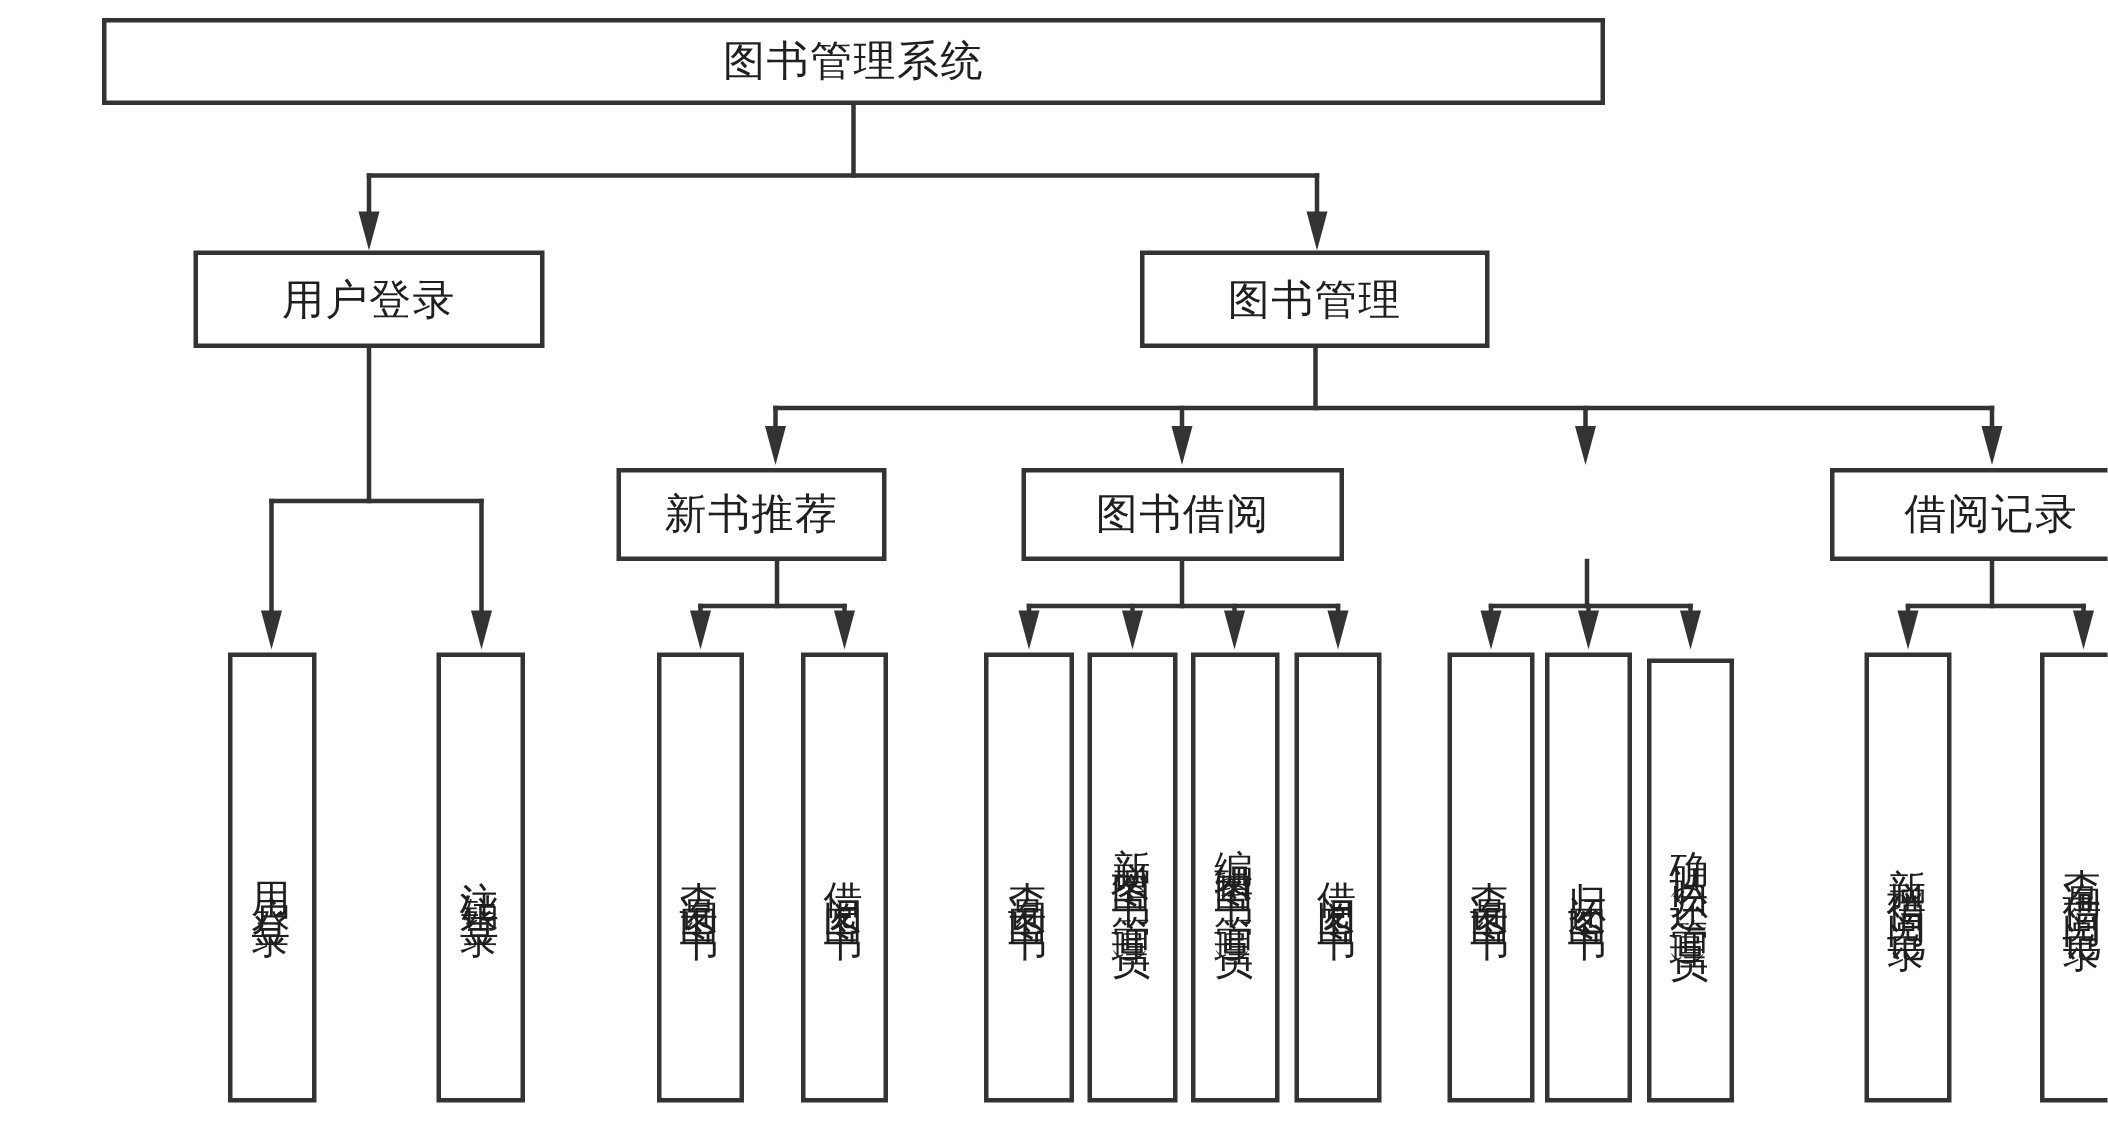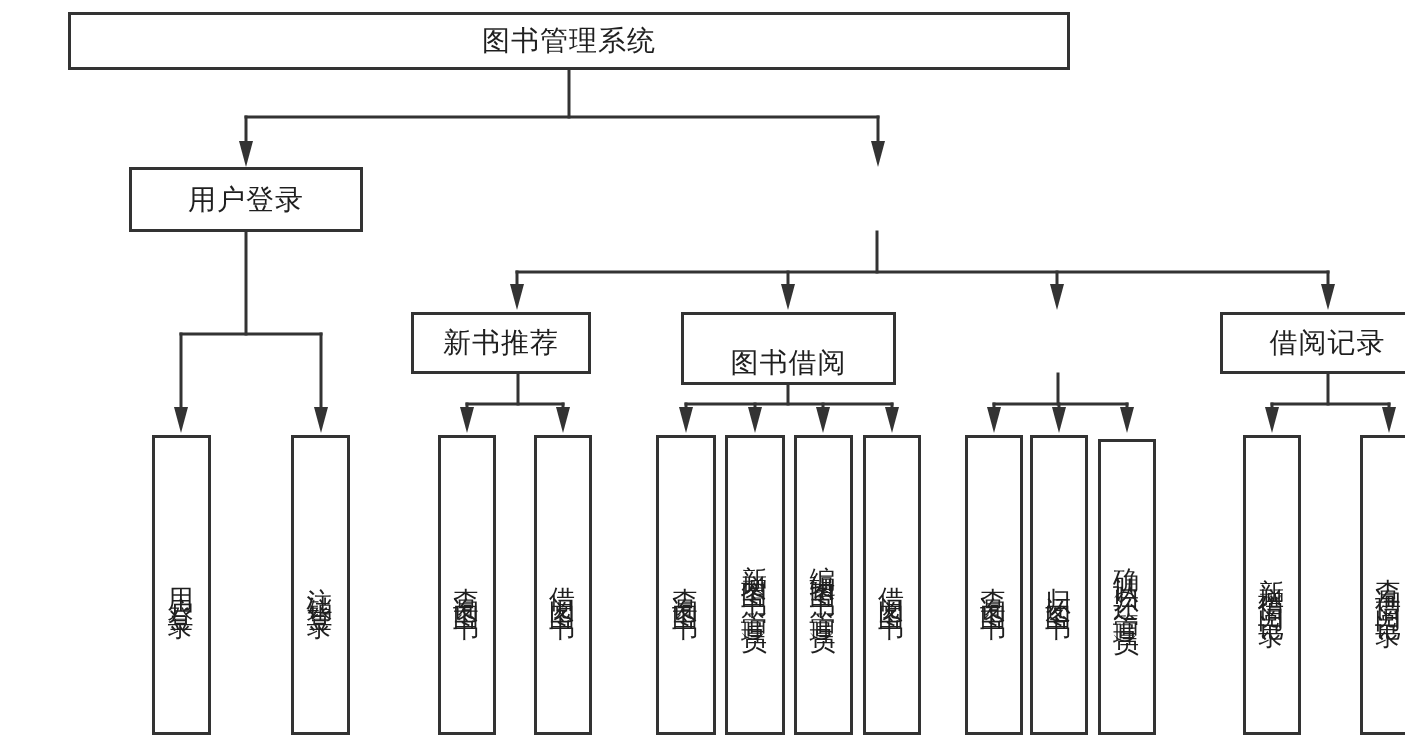--- a/index.html
+++ b/index.html
@@ -125,25 +125,28 @@
     </g>
   </svg>
 
   <div class="hbox" style="left:20px;top:12px;width:1002px;height:58px;">
     <span>图书管理系统</span>
   </div>
 
   <div class="hbox" style="left:81px;top:167px;width:234px;height:65px;">
     <span>用户登录</span>
   </div>
+  <div class="hbox" style="left:712px;top:167px;width:233px;height:65px;">
+    <span>图书管理</span>
+  </div>
 
   <div class="hbox" style="left:363px;top:312px;width:180px;height:62px;">
     <span>新书推荐</span>
   </div>
-  <div class="hbox" style="left:633px;top:312px;width:215px;height:73px;align-items:flex-end;">
+  <div class="hbox" style="left:633px;top:312px;width:215px;height:62px;">
     <span>图书借阅</span>
   </div>
   <div class="hbox" style="left:1172px;top:312px;width:215px;height:62px;">
     <span>借阅记录</span>
   </div>
 
   <div class="vbox" style="left:104px;top:435px;width:59px;height:300px;">
     <span class="vlabel">用户登录</span>
   </div>
   <div class="vbox" style="left:243px;top:435px;width:59px;height:300px;">

